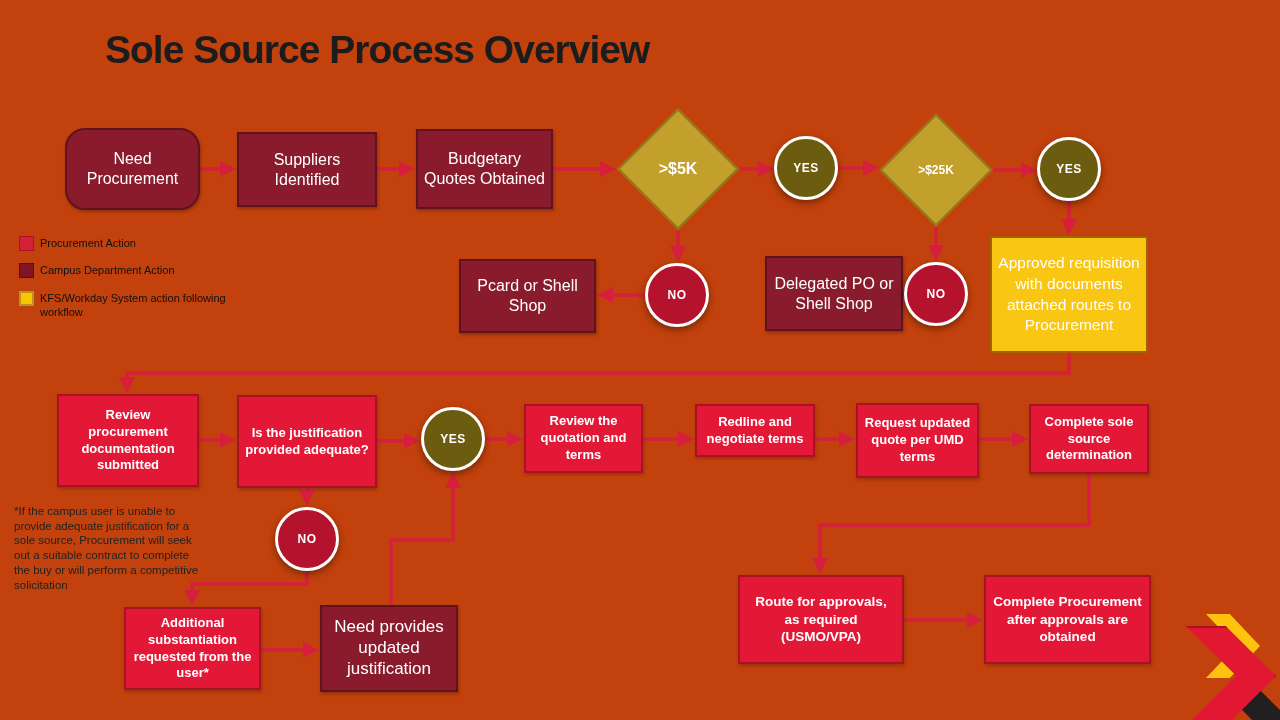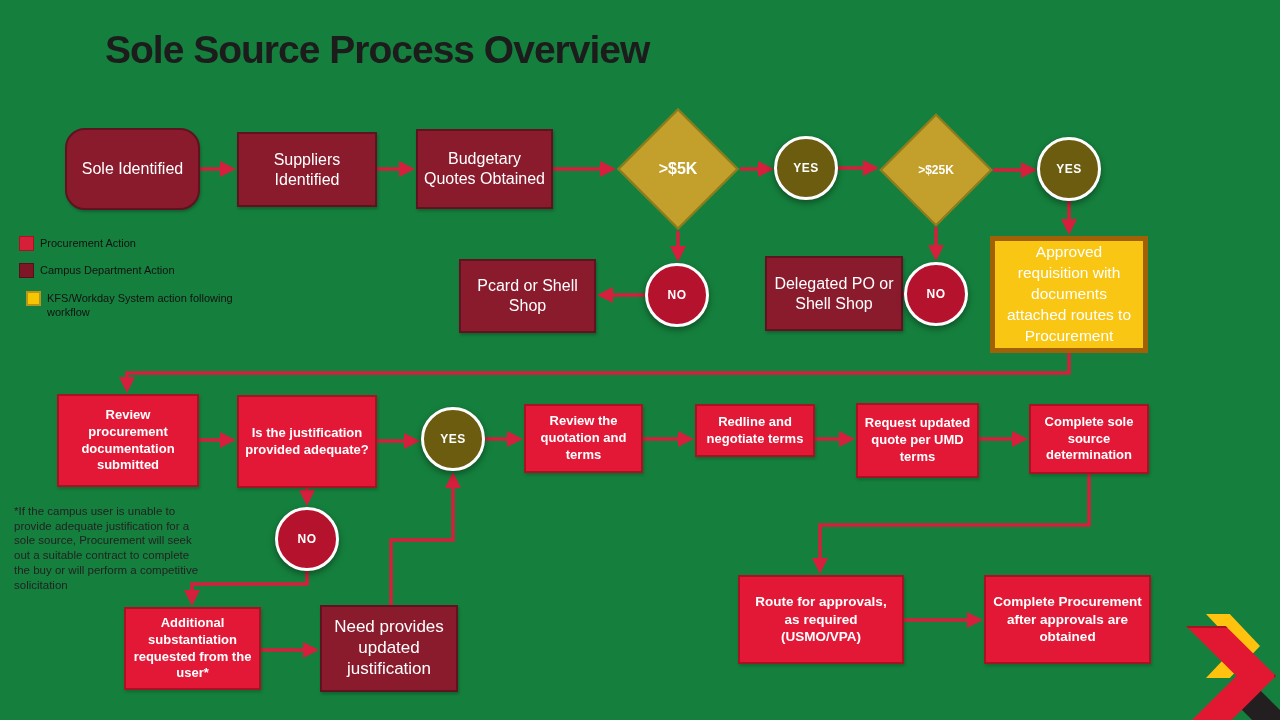--- a/index.html
+++ b/index.html
@@ -1,32 +1,32 @@
 <!DOCTYPE html>
 <html><head>
 <meta charset="utf-8">
 <style>
   html,body{margin:0;padding:0;background:#ffffff;}
   #canvas{
-    position:relative;width:1280px;height:720px;overflow:hidden;background:#15803d;
+    position:relative;width:1280px;height:720px;overflow:hidden;background:#c2410c;
     font-family:"Liberation Sans",sans-serif;
   }
   .title{
     position:absolute;left:105px;top:28px;font-size:39px;font-weight:800;
     color:#1c1c1c;letter-spacing:-1px;white-space:nowrap;
   }
   .node{
     position:absolute;display:flex;align-items:center;justify-content:center;
     text-align:center;color:#fff;box-sizing:border-box;padding:4px 6px;line-height:1.22;
   }
   .maroon{background:#8A1B2D;border:2px solid #5F1220;font-size:16px;font-weight:400;
     box-shadow:1px 2px 3px rgba(0,0,0,.25);}
   .red{background:#E31837;border:2px solid #A81324;font-size:13px;font-weight:700;
     box-shadow:1px 2px 3px rgba(0,0,0,.2);line-height:1.3;}
-  .gold-box{background:#F9C613;border:5px solid #a16207;font-size:15.5px;font-weight:400;line-height:1.35;}
+  .gold-box{background:#F9C613;border:2px solid #a16207;font-size:15.5px;font-weight:400;line-height:1.35;}
   .rounded{border-radius:20px;}
   .diamond-shape{position:absolute;background:#C3A02B;border:2.5px solid #8F7A1A;
     transform:rotate(45deg);box-sizing:border-box;}
   .diamond-label{position:absolute;display:flex;align-items:center;justify-content:center;
     color:#fff;font-weight:700;text-align:right;}
   .circle{
     position:absolute;width:58px;height:58px;border-radius:50%;border:3px solid #ffffff;
     display:flex;align-items:center;justify-content:center;color:#fff;font-size:12px;
     font-weight:700;letter-spacing:.5px;box-shadow:0 3px 7px rgba(0,0,0,.4);box-sizing:content-box;
   }
@@ -82,21 +82,21 @@
       <line x1="979" y1="439" x2="1024" y2="439" marker-end="url(#ah)"></line>
       <line x1="307" y1="488" x2="307" y2="502" marker-end="url(#ah)"></line>
       <polyline points="307,571 307,584 192,584 192,602" marker-end="url(#ah)"></polyline>
       <line x1="261" y1="650" x2="315" y2="650" marker-end="url(#ah)"></line>
       <polyline points="391,605 391,540 453,540 453,476" marker-end="url(#ah)"></polyline>
       <polyline points="1089,474 1089,525 820,525 820,570" marker-end="url(#ah)"></polyline>
       <line x1="904" y1="620" x2="979" y2="620" marker-end="url(#ah)"></line>
     </g>
   </svg>
 
-  <div class="node maroon rounded" style="left:65px;top:128px;width:135px;height:82px;">Sole Identified</div>
+  <div class="node maroon rounded" style="left:65px;top:128px;width:135px;height:82px;">Need Procurement</div>
   <div class="node maroon" style="left:237px;top:132px;width:140px;height:75px;">Suppliers Identified</div>
   <div class="node maroon" style="left:416px;top:129px;width:137px;height:80px;">Budgetary Quotes Obtained</div>
 
   <div class="diamond-shape" style="left:635px;top:126px;width:86px;height:86px;"></div>
   <div class="diamond-label" style="left:616px;top:150px;width:124px;height:38px;font-size:16px;">&gt;$5K</div>
 
   <div class="circle olive" style="left:774px;top:136px;">YES</div>
 
   <div class="diamond-shape" style="left:896px;top:130px;width:80px;height:80px;"></div>
   <div class="diamond-label" style="left:874px;top:152px;width:124px;height:36px;font-size:12px;">&gt;$25K</div>
@@ -112,21 +112,21 @@
 
   <div>
     <div class="legend-row" style="left:19px;top:236px;position:absolute;">
       <div class="swatch sw-red"></div>
       <div class="legend-label">Procurement Action</div>
     </div>
     <div class="legend-row" style="left:19px;top:263px;position:absolute;">
       <div class="swatch sw-maroon"></div>
       <div class="legend-label">Campus Department Action</div>
     </div>
-    <div class="legend-row" style="left:26px;top:291px;position:absolute;width:230px;">
+    <div class="legend-row" style="left:19px;top:291px;position:absolute;width:230px;">
       <div class="swatch sw-gold"></div>
       <div class="legend-label">KFS/Workday System action following workflow</div>
     </div>
   </div>
 
   <div class="node red" style="left:57px;top:394px;width:142px;height:93px;">Review procurement documentation submitted</div>
   <div class="node red" style="left:237px;top:395px;width:140px;height:93px;">Is the justification provided adequate?</div>
   <div class="circle olive" style="left:421px;top:407px;">YES</div>
   <div class="node red" style="left:524px;top:404px;width:119px;height:69px;">Review the quotation and terms</div>
   <div class="node red" style="left:695px;top:404px;width:120px;height:53px;">Redline and negotiate terms</div>

